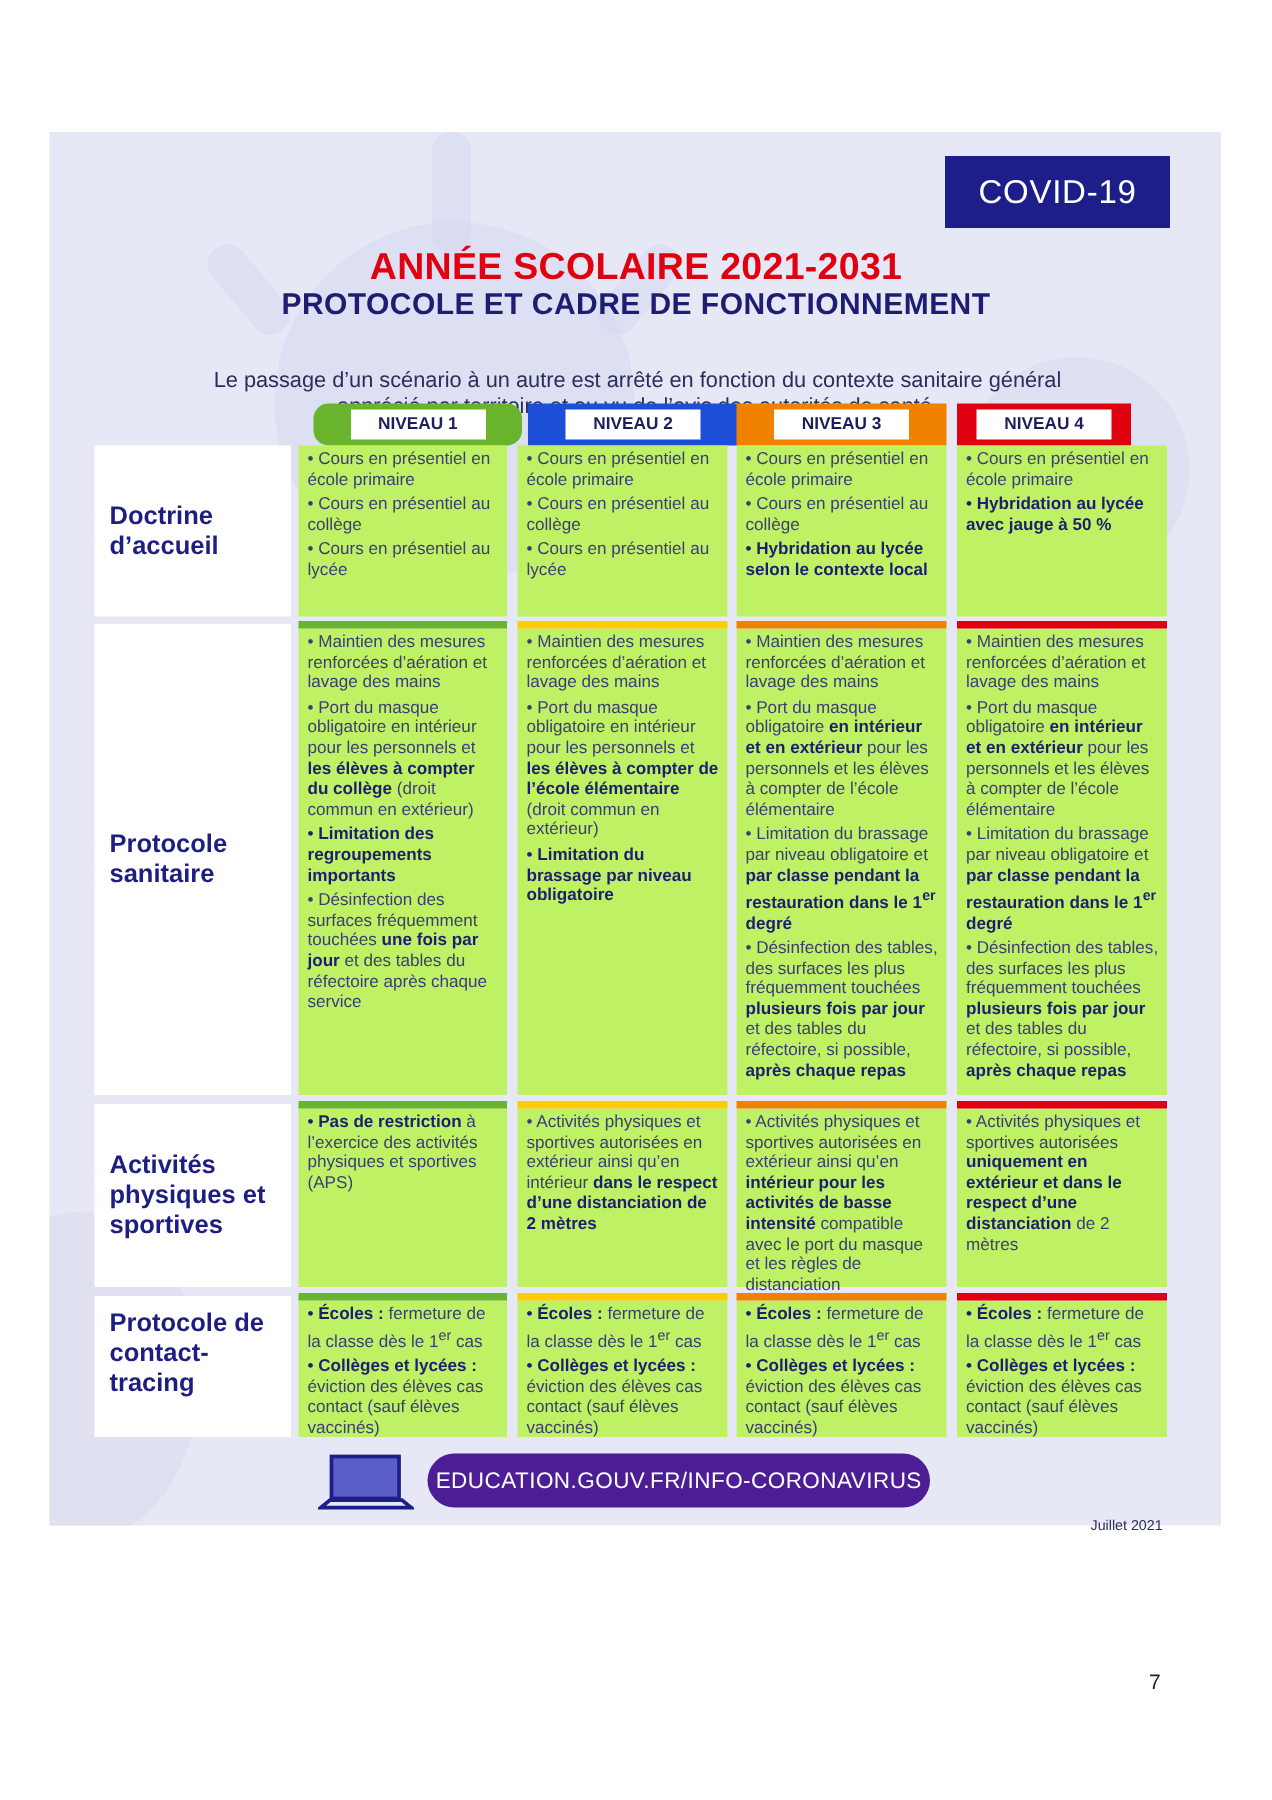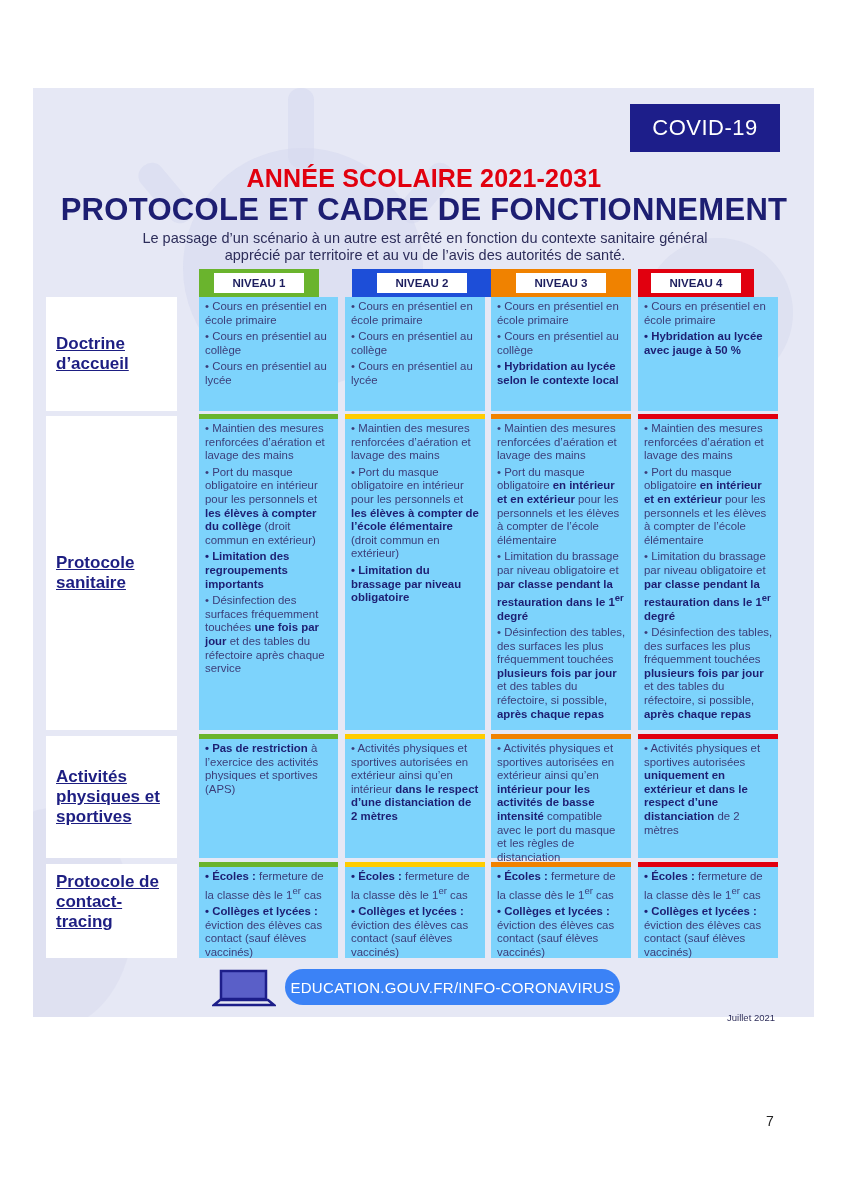--- a/index.html
+++ b/index.html
@@ -6,33 +6,33 @@
   body { width:848px; height:1200px; background:#ffffff; position:relative; overflow:hidden;
          font-family:"Liberation Sans", "DejaVu Sans", sans-serif; }
   .panel { position:absolute; left:33px; top:88px; width:781px; height:929px; background:#e6e8f5; overflow:hidden; }
   .virus { position:absolute; border-radius:50%; background:#d6d9ee; }
   .spike { position:absolute; background:#d6d9ee; border-radius:12px; }
   .covid-badge { position:absolute; left:588px; top:104px; width:150px; height:48px; background:#1d1e8a;
                  color:#fff; font-size:22px; display:flex; align-items:center; justify-content:center; letter-spacing:0.5px;margin-left:42px; }
   .title1 { position:absolute; left:0; width:848px; top:164px; text-align:center; color:#e1000f;
             font-size:25px; font-weight:bold; letter-spacing:0.2px; }
   .title2 { position:absolute; left:0; width:848px; top:192px; text-align:center; color:#1d1e72;
-            font-size:31px; font-weight:bold; letter-spacing:0.3px; }
-  .subtitle { position:absolute; left:100px; width:650px; top:230px; text-align:center; color:#2d2d5a;
+            font-size:20px; font-weight:bold; letter-spacing:0.3px; }
+  .subtitle { position:absolute; left:100px; width:650px; top:246px; text-align:center; color:#2d2d5a;
               font-size:14.5px; line-height:17px; }
   .lvl-head { position:absolute; top:269px; height:28px; display:flex; align-items:center; justify-content:center; }
   .lvl-head span { background:#fff; color:#1d1e5e; font-weight:bold; font-size:11.5px; padding:4px 10px; width:70px; text-align:center; }
-  .row-label { position:absolute; left:46px; width:131px; background:#fff; display:flex; align-items:center;
-               color:#1d1e82; font-weight:bold; font-size:17px; line-height:20px; padding-left:10px; box-sizing:border-box;text-decoration:underline; }
-  .cell { position:absolute; background:#7dd3fc; box-sizing:border-box; padding:3px 5px 2px 6px; color:#3c3c78;
+  .row-label { position:absolute; left:63px; width:131px; background:#fff; display:flex; align-items:center;
+               color:#1d1e82; font-weight:bold; font-size:17px; line-height:20px; padding-left:10px; box-sizing:border-box; }
+  .cell { position:absolute; background:#bef264; box-sizing:border-box; padding:3px 5px 2px 6px; color:#3c3c78;
           font-size:11.4px; line-height:13.6px; }
   .cell .bar { position:absolute; left:0; top:-5px; width:100%; height:5px; }
   .cell p { margin:0 0 3px 0; }
   .cell b { color:#1d1e72; }
-  .footer-link { position:absolute; left:285px; top:969px; width:335px; height:36px; background:#3b82f6;
+  .footer-link { position:absolute; left:285px; top:969px; width:335px; height:36px; background:#4c1d95;
                  color:#fff; font-size:15px; display:flex; align-items:center; justify-content:center; letter-spacing:0.3px;border-radius:18px; }
   .laptop { position:absolute; left:212px; top:969px; }
   .date { position:absolute; left:727px; top:996px; font-size:9.5px; color:#2d2d5a;margin-top:16px; }
   .page-num { position:absolute; left:766px; top:1113px; font-size:14px; color:#222; }
 </style>
 </head>
 <body>
 
 <div class="panel">
 
@@ -46,21 +46,21 @@
 
 <div class="covid-badge">COVID-19</div>
 
 <div class="title1">ANNÉE SCOLAIRE 2021-2031</div>
 <div class="title2">PROTOCOLE ET CADRE DE FONCTIONNEMENT</div>
 <div class="subtitle">
   <div>Le passage d’un scénario à un autre est arrêté en fonction du contexte sanitaire général</div>
   <div>apprécié par territoire et au vu de l’avis des autorités de santé.</div>
 </div>
 
-<div class="lvl-head" style="left:199px;width:120px;background:#6ab42d;">
+<div class="lvl-head" style="left:209px;width:139px;background:#6ab42d;border-radius:10px;">
     <span>NIVEAU 1</span>
   </div>
 <div class="lvl-head" style="left:352px;width:140px;background:#1d4ed8;">
     <span>NIVEAU 2</span>
   </div>
 <div class="lvl-head" style="left:491px;width:140px;background:#f08200;">
     <span>NIVEAU 3</span>
   </div>
 <div class="lvl-head" style="left:638px;width:116px;background:#e1000f;">
     <span>NIVEAU 4</span>

